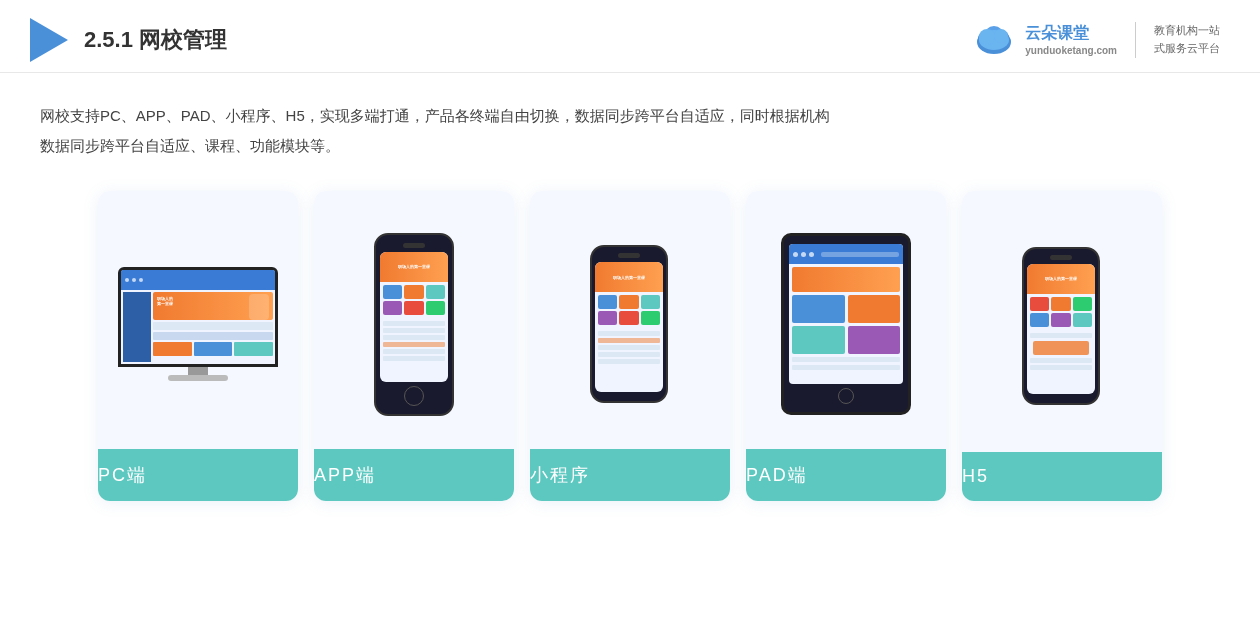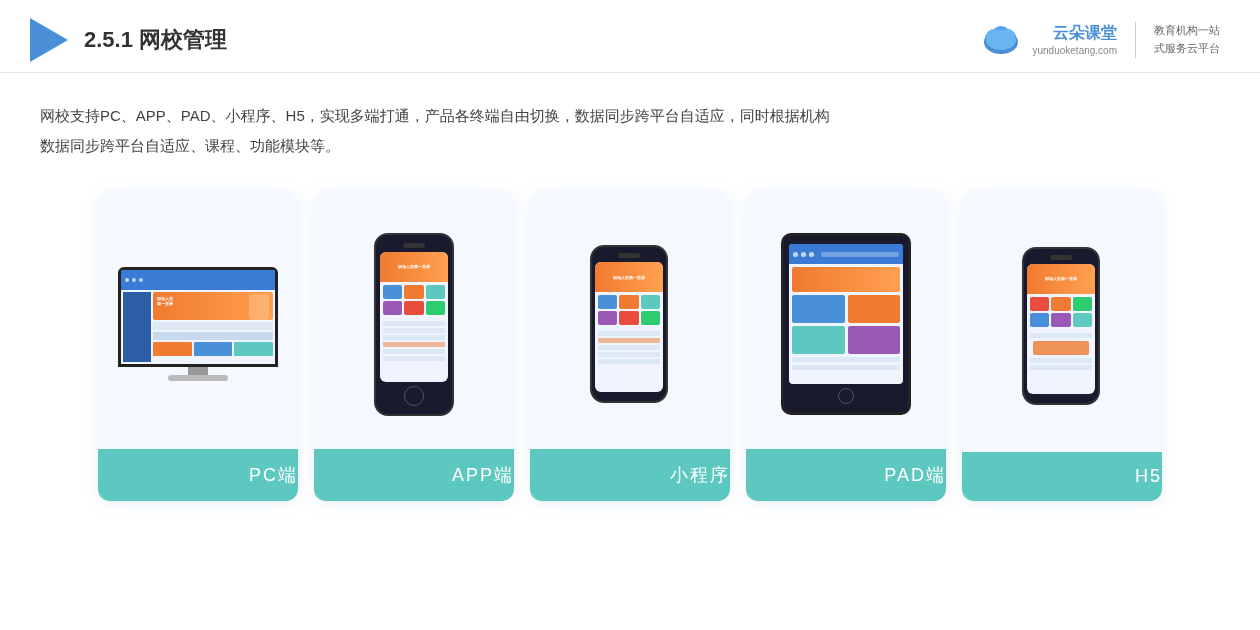--- a/index.html
+++ b/index.html
@@ -49,25 +49,25 @@
       display: flex;
       flex-direction: column;
       font-size: 11px;
       color: #555;
       line-height: 1.4;
     }
     .brand-name {
       font-size: 16px;
       color: #4a90d9;
       font-weight: bold;
-      text-align: right;
     }
     .brand-sub {
       font-size: 10px;
       color: #888;
+      font-weight: bold;
     }
     .divider-v {
       width: 1px;
       height: 36px;
       background: #ccc;
       margin: 0 8px;
     }
     .brand-tagline {
       font-size: 11px;
       color: #666;
@@ -112,21 +112,21 @@
       justify-content: center;
       padding: 18px 14px 10px 14px;
       background: #f5f8ff;
       min-height: 220px;
     }
 
     .card-label {
       width: 100%;
       background: #5dc8c0;
       color: #fff;
-      text-align: right;
+      text-align: left;
       font-size: 18px;
       padding: 14px 0;
       letter-spacing: 2px;
     }
 
     
     .pc-mockup {
       position: relative;
       width: 160px;
     }

